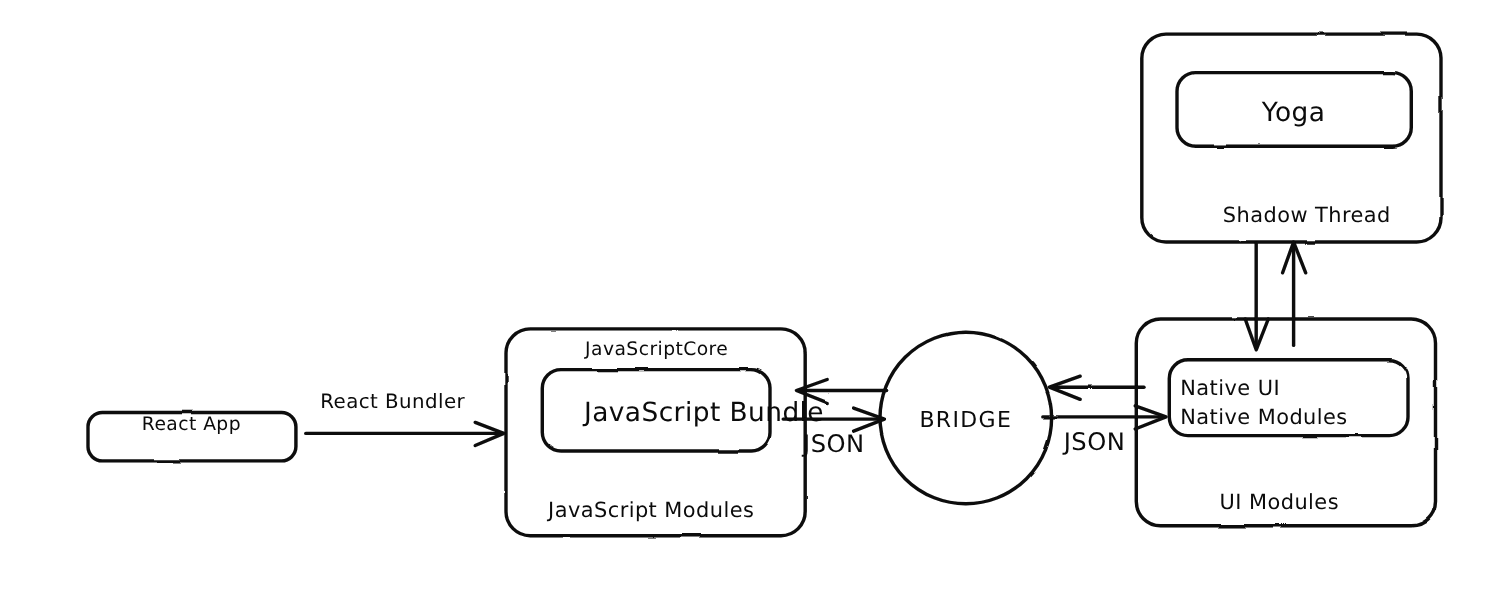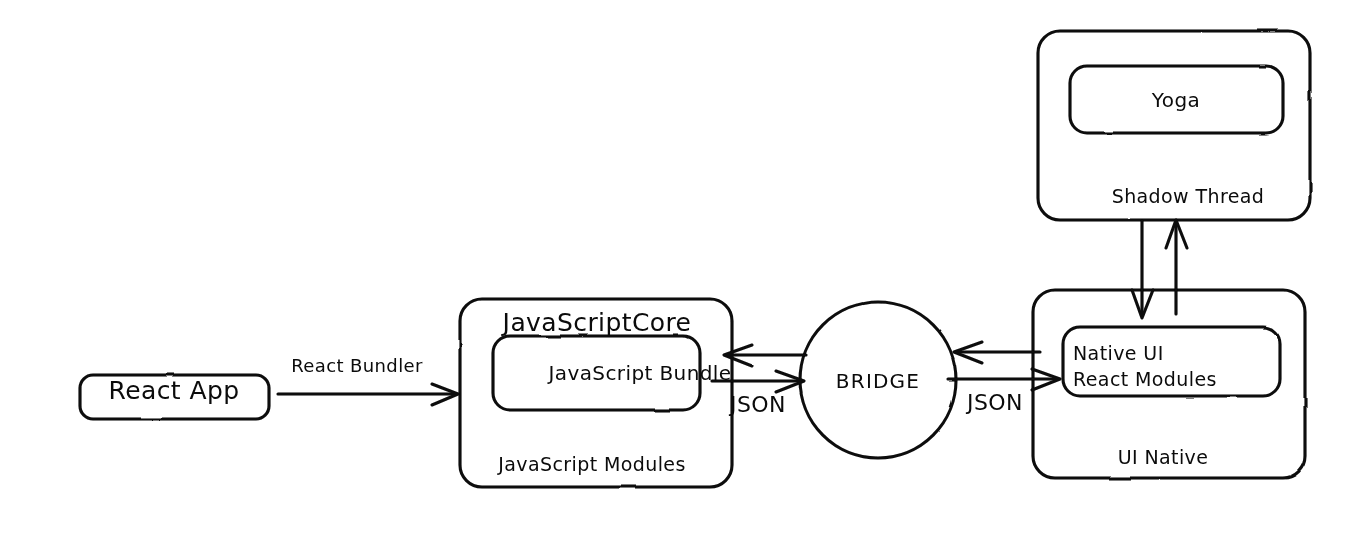--- a/index.html
+++ b/index.html
@@ -37,22 +37,22 @@
     letter-spacing: 0.4px;
     -webkit-font-smoothing: antialiased;
   }
   .lbl.ctr {
     text-align: center;
     transform: translateX(-50%);
   }
   .lbl.lft {
     text-align: left;
   }
-  .t-box     { font-size: 25px; }
-  .t-inner   { font-size: 20px; }
+  .t-box     { font-size: 17px; }
+  .t-inner   { font-size: 24px; }
   .t-thread  { font-size: 19px; }
   .t-edge    { font-size: 18px; }
   .t-json    { font-size: 22px; }
   .t-bridge  { font-size: 20px; letter-spacing: 1.2px; }
   .t-native  { font-size: 19px; line-height: 1.32; }
 </style>
 </head>
 <body>
 
 <div id="canvas">
@@ -138,21 +138,21 @@
   <div class="lbl ctr t-thread" style="left:592px; top:453px;">JavaScript Modules</div>
 
   <div class="lbl ctr t-json" style="left:758px; top:392px;">JSON</div>
 
   <div class="lbl ctr t-bridge" style="left:878px; top:369px;">BRIDGE</div>
 
   <div class="lbl ctr t-json" style="left:995px; top:390px;">JSON</div>
 
   <div class="lbl lft t-native" style="left:1073px; top:341px;">Native UI</div>
 
-  <div class="lbl lft t-native" style="left:1073px; top:367px;">React Modules</div>
+  <div class="lbl lft t-native" style="left:1073px; top:367px;">Native Modules</div>
 
-  <div class="lbl ctr t-thread" style="left:1163px; top:446px;">UI Native</div>
+  <div class="lbl ctr t-thread" style="left:1163px; top:446px;">UI Modules</div>
 
   <div class="lbl ctr t-inner" style="left:1176px; top:88px;">Yoga</div>
 
   <div class="lbl ctr t-thread" style="left:1188px; top:185px;text-align:center;">Shadow Thread</div>
 
 </div>
 
 </body></html>

